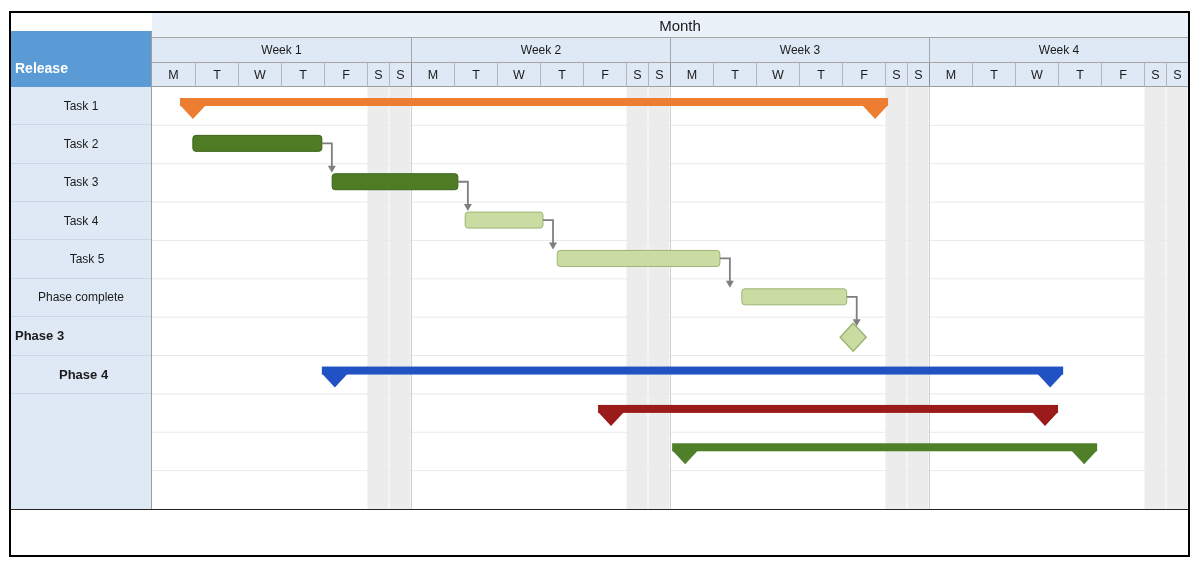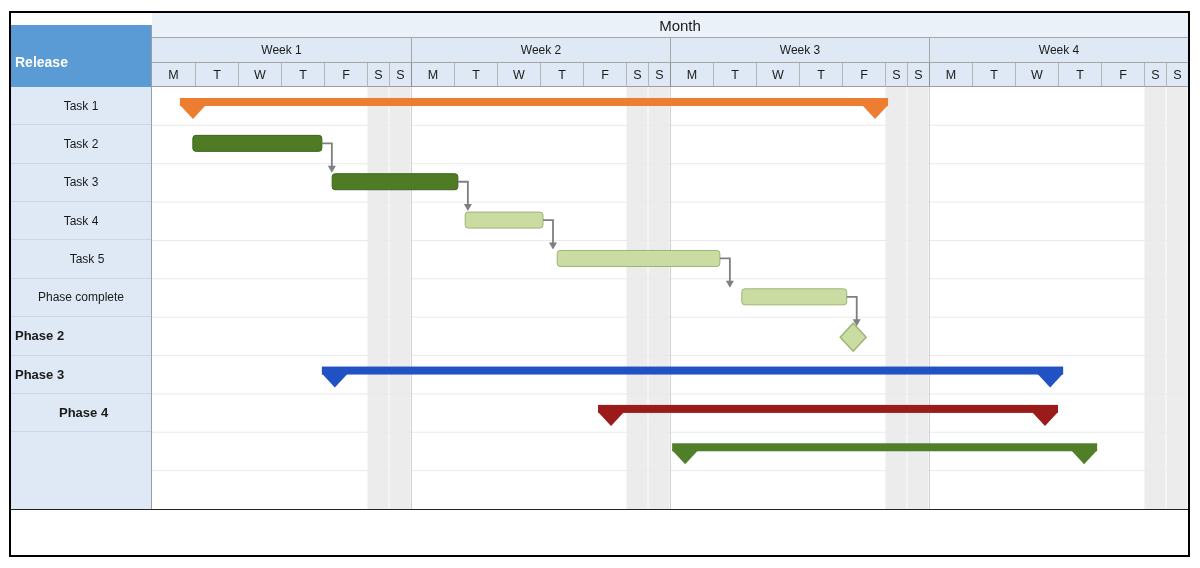--- a/index.html
+++ b/index.html
@@ -1,21 +1,21 @@
 <!DOCTYPE html>
 <html><head>
 <meta charset="utf-8">
 <style>
   html,body{margin:0;padding:0;background:#ffffff;}
   body{width:1200px;height:568px;position:relative;overflow:hidden;
        font-family:"Liberation Sans", sans-serif;color:#1a1a1a;}
   .frame{position:absolute;left:9px;top:11px;width:1181px;height:546px;
          border:2px solid #000;box-sizing:border-box;background:#fff;}
   
-  .release-cell{position:absolute;left:0;top:12px;width:141px;height:74px;
+  .release-cell{position:absolute;left:0;top:18px;width:141px;height:74px;
     background:#5B9BD5;color:#fff;font-weight:bold;font-size:14px;
     display:flex;align-items:center;padding-left:4px;box-sizing:border-box;
     border-right:1px solid #9e9e9e;}
   .month-cell{position:absolute;left:141px;top:0;width:1036px;height:25px;
     background:#EAF1F9;display:flex;align-items:center;justify-content:center;
     font-size:15px;border-bottom:1px solid #a6a6a6;box-sizing:border-box;padding-left:20px;}
   .week-row{position:absolute;left:141px;top:25px;width:1036px;height:25px;display:flex;}
   .week-cell{width:259px;background:#DEE9F5;display:flex;align-items:center;
     justify-content:center;font-size:12px;border-bottom:1px solid #a6a6a6;
     border-left:1px solid #a6a6a6;box-sizing:border-box;}
@@ -99,23 +99,20 @@
       <div class="label-cell task" style="height: 38.3636px;">
         <span>Task 4</span>
       </div>
       <div class="label-cell task" style="height: 38.3636px; padding-left: 12px;">
         <span>Task 5</span>
       </div>
       <div class="label-cell milestone" style="height: 38.3636px;">
         <span>Phase complete</span>
       </div>
       <div class="label-cell phase" style="height: 38.3636px;">
-        <span>Phase 2</span>
-      </div>
-      <div class="label-cell phase" style="height: 38.3636px;">
         <span>Phase 3</span>
       </div>
       <div class="label-cell phase" style="height: 38.3636px; padding-left: 48px;">
         <span>Phase 4</span>
       </div>
       <div class="label-cell empty" style="height: 38.3636px;">
         <span></span>
       </div>
     </div>
   <div class="chart-body">

